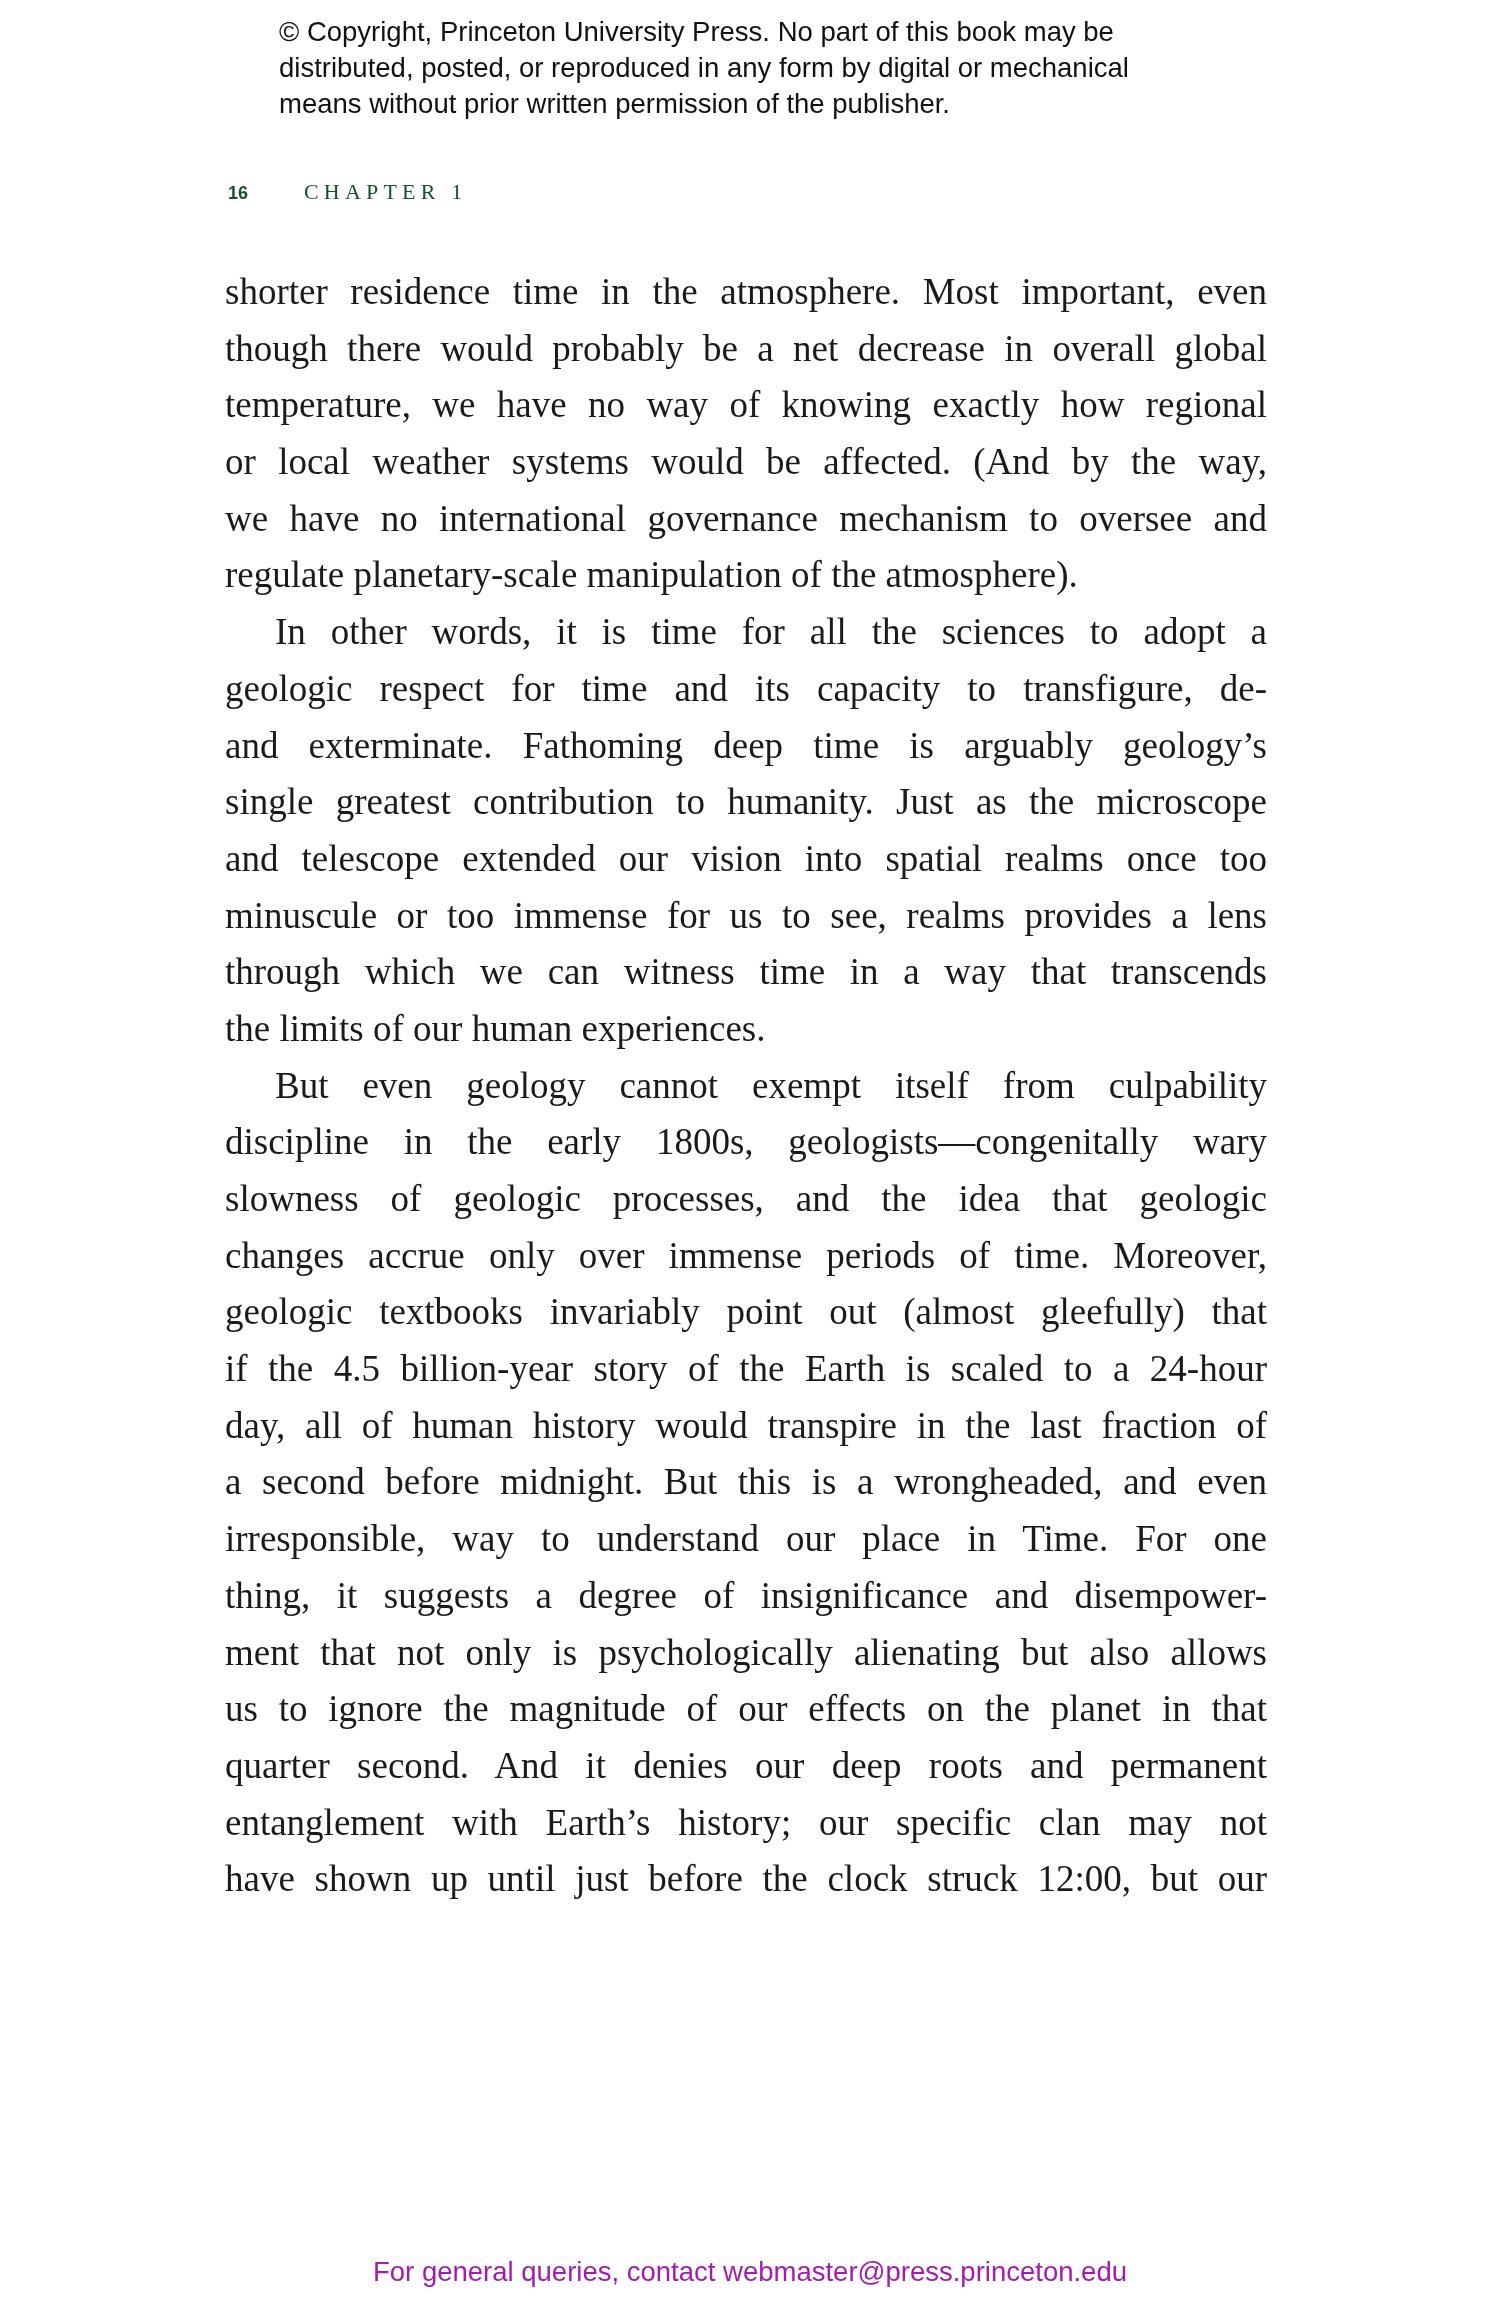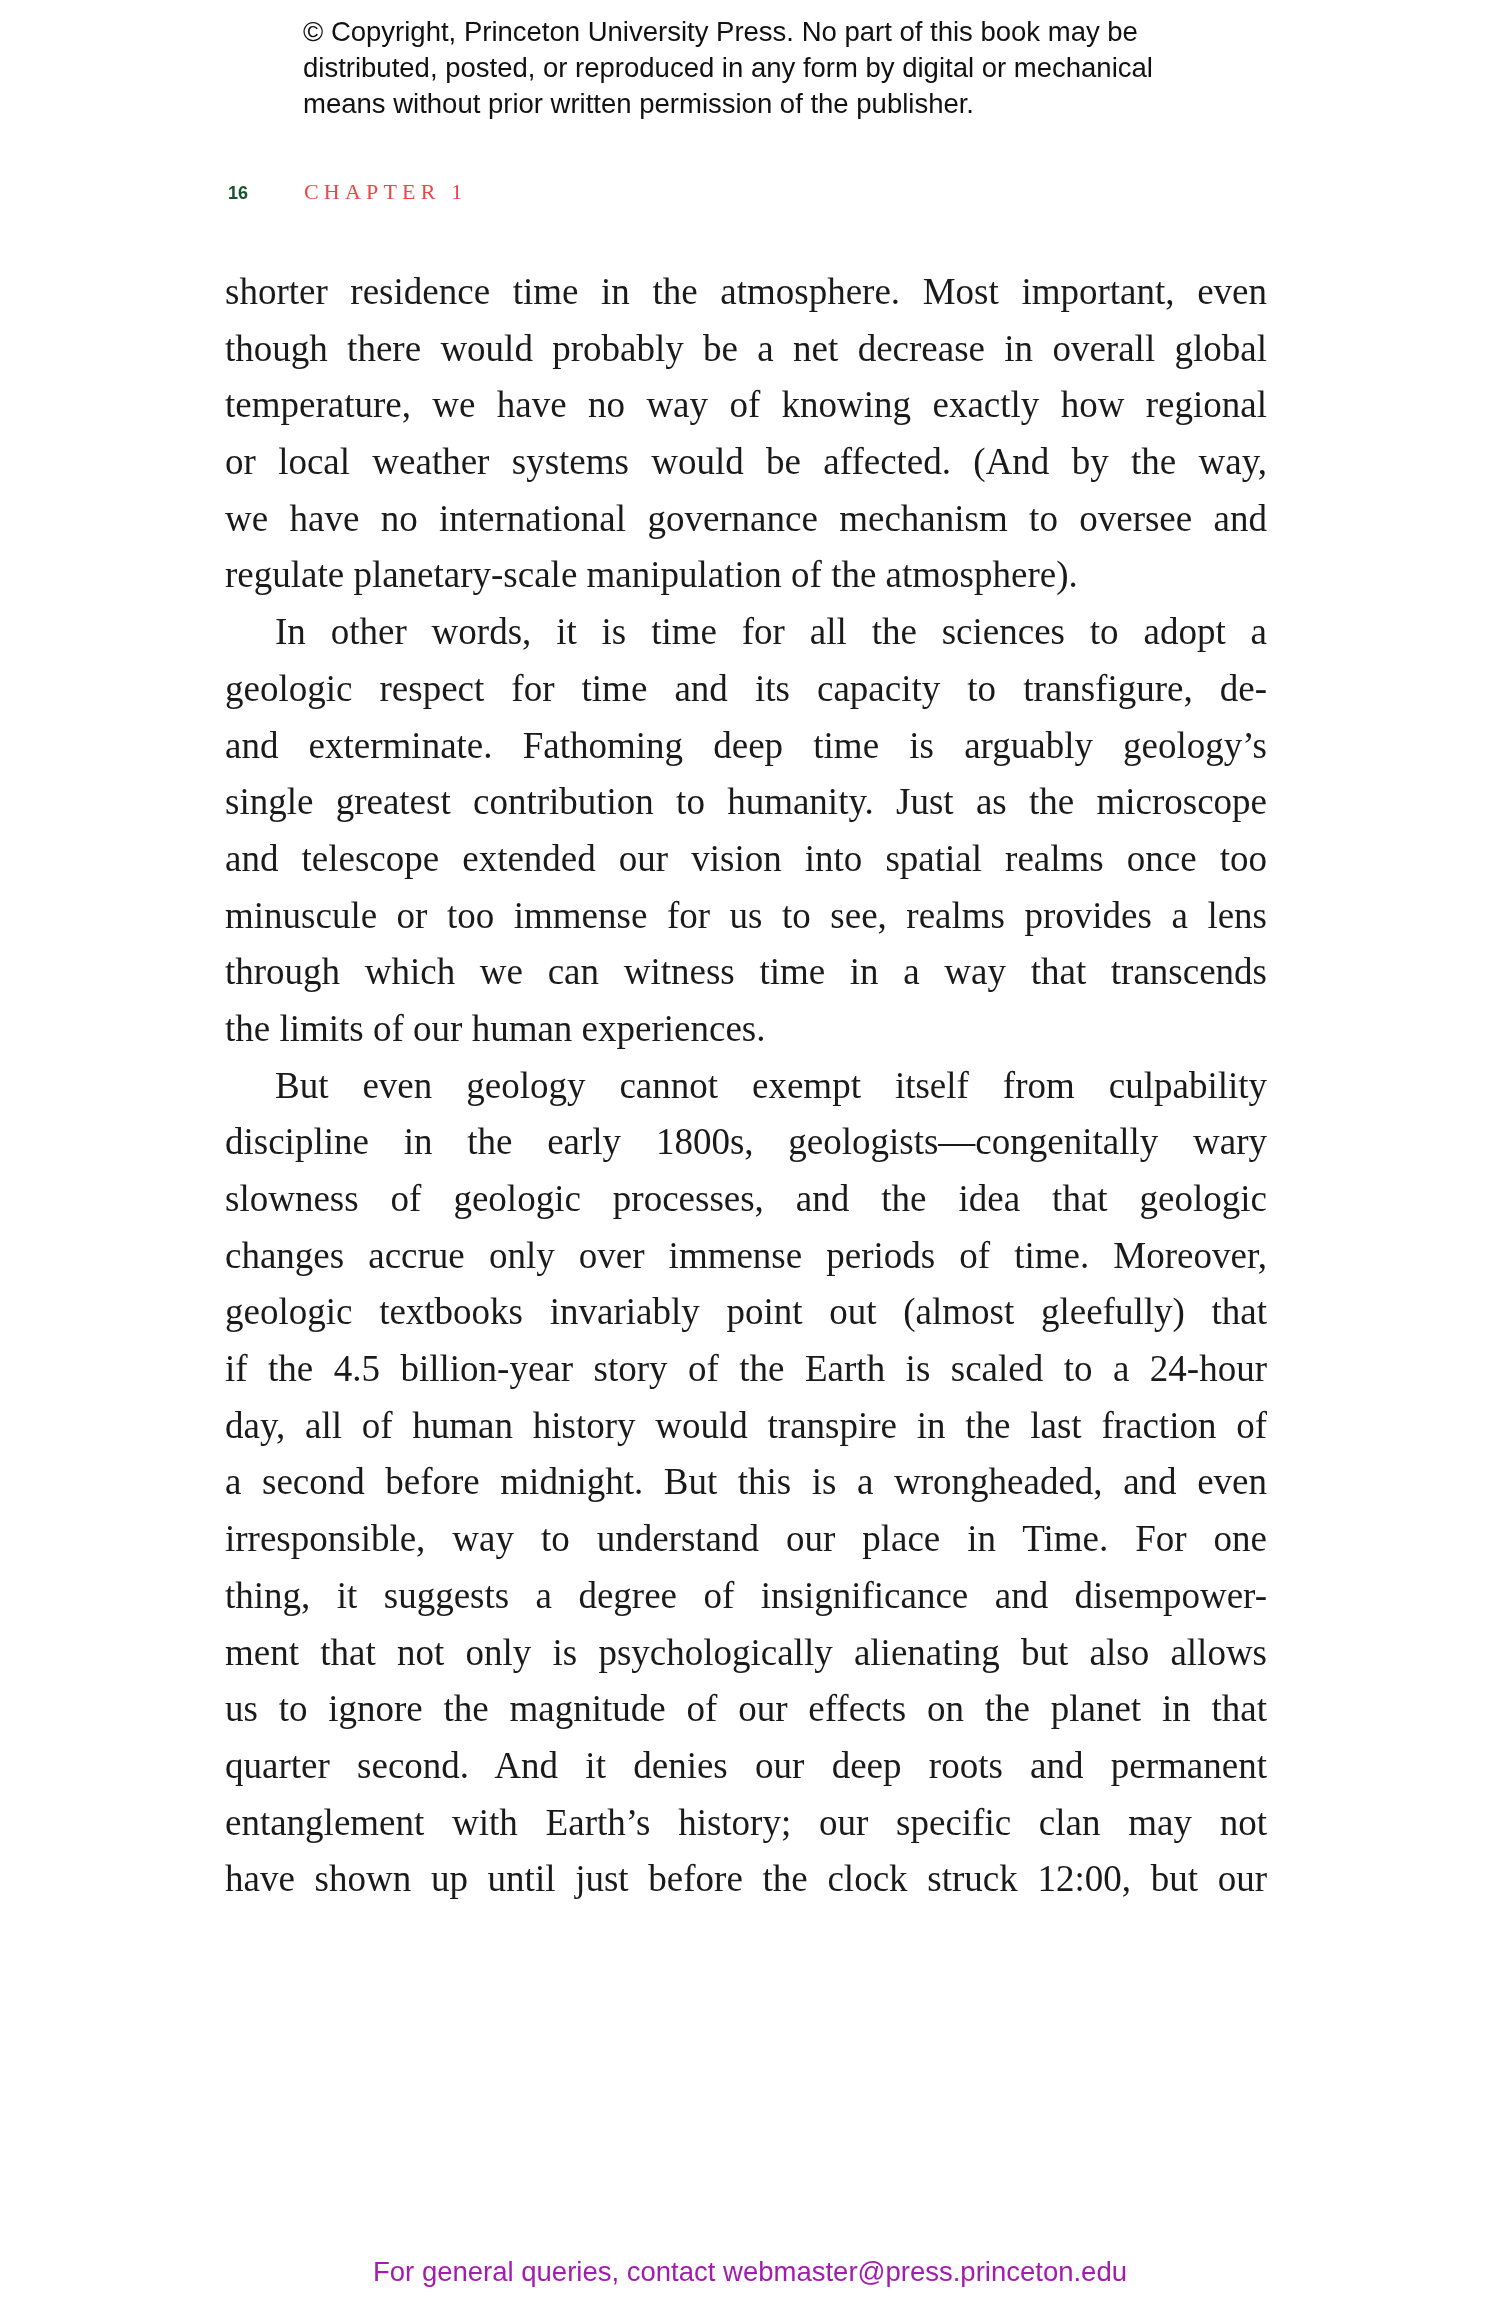--- a/index.html
+++ b/index.html
@@ -20,21 +20,20 @@
     top: 14px;
     width: 1000px;
     font-family: "Liberation Sans", sans-serif;
     font-size: 27.5px;
     line-height: 36px;
     color: #111111;
   }
   .copyright .cline {
     display: block;
     white-space: nowrap;
-    margin-left: 24px;
   }
   .running-head {
     position: absolute;
     left: 228px;
     top: 176px;
     height: 32px;
     line-height: 32px;
     white-space: nowrap;
   }
   .page-number {
@@ -42,21 +41,21 @@
     font-size: 18px;
     color: #14532d;
     display: inline-block;
     width: 72px;
     font-weight: bold;
   }
   .chapter-label {
     font-family: "Liberation Serif", serif;
     font-size: 22px;
     letter-spacing: 5.2px;
-    color: #ef4444;
+    color: #14532d;
   }
   .body-text {
     position: absolute;
     left: 225px;
     top: 264px;
     width: 1042px;
     font-family: Liberation Serif, serif;
     font-size: 37px;
     line-height: 56.7px;
     color: #1a1a1a;

